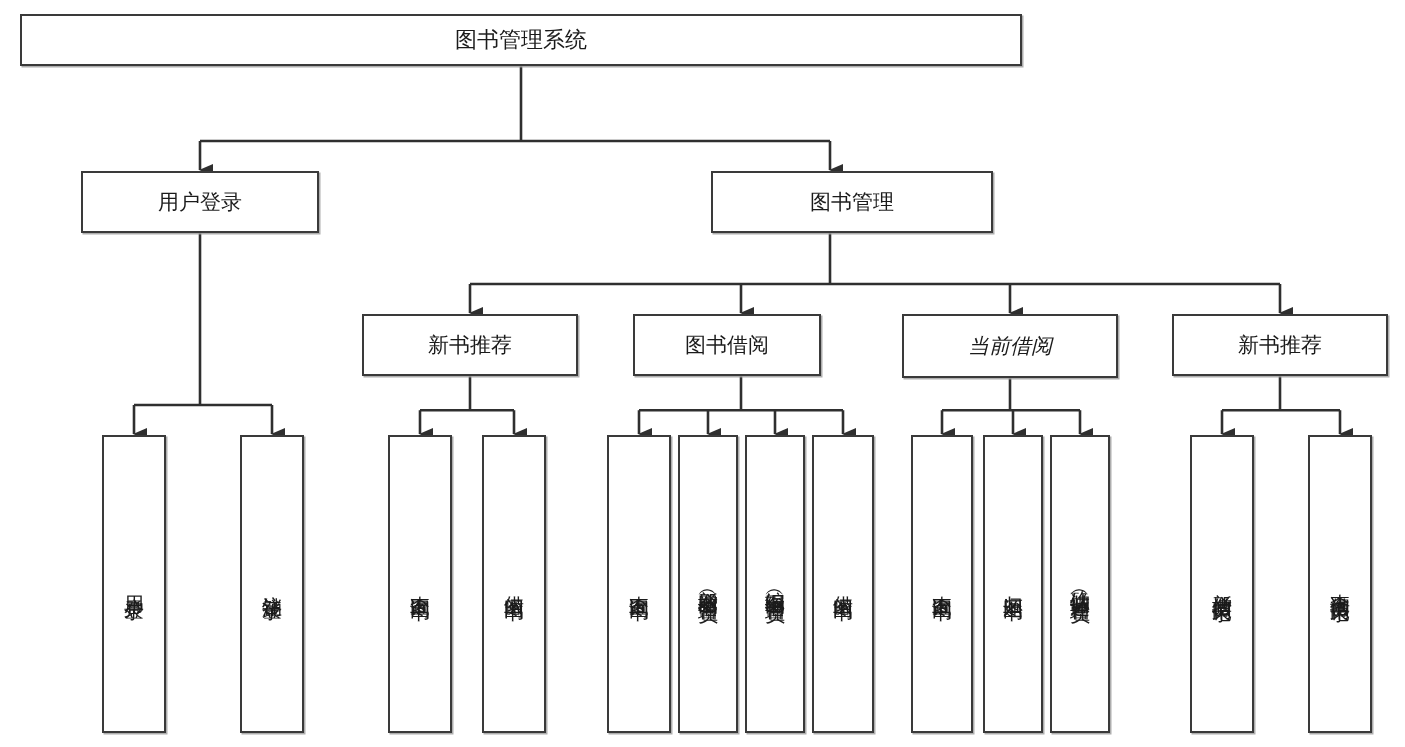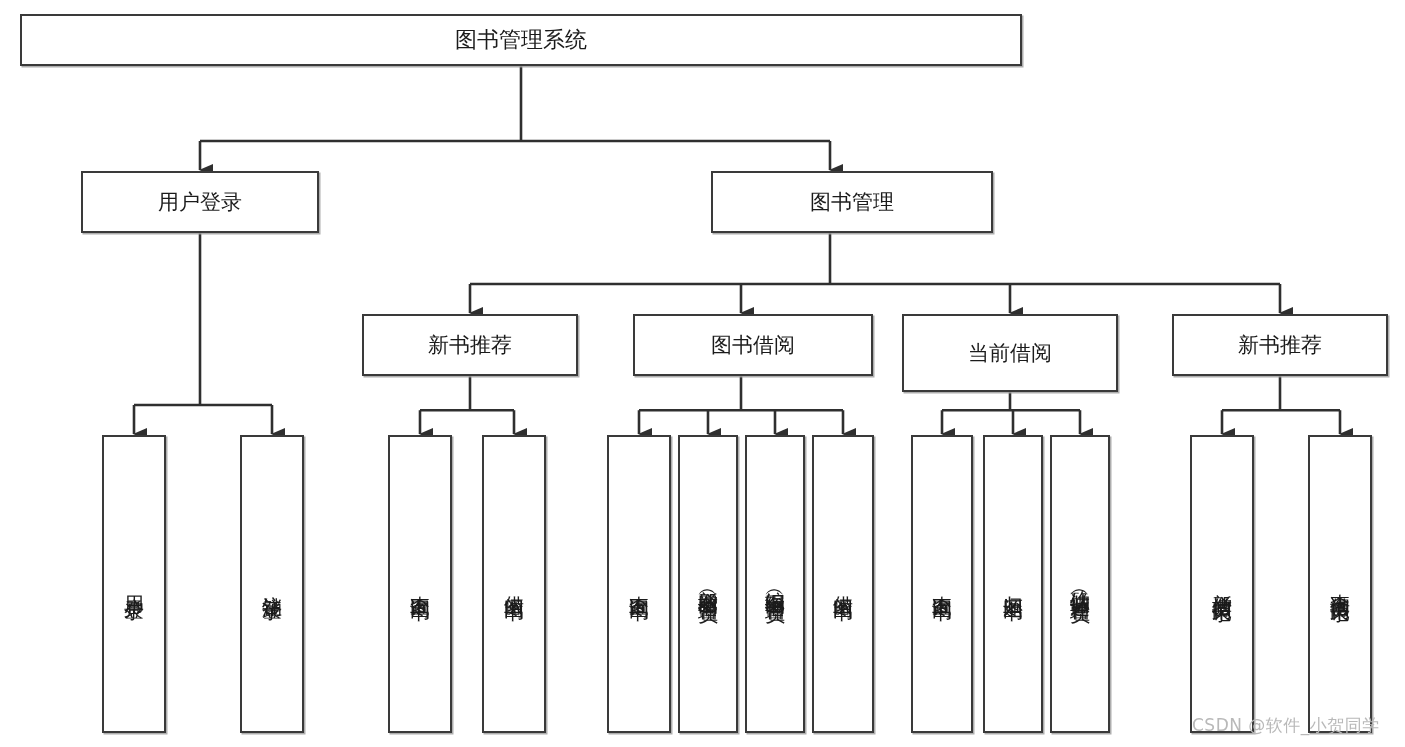--- a/index.html
+++ b/index.html
@@ -121,24 +121,24 @@
       </div>
       <div class="node horiz" style="left: 81px; top: 171px; width: 238px; height: 62px;">
         <span class="label">用户登录</span>
       </div>
       <div class="node horiz" style="left: 711px; top: 171px; width: 282px; height: 62px;">
         <span class="label">图书管理</span>
       </div>
       <div class="node horiz" style="left: 362px; top: 314px; width: 216px; height: 62px;">
         <span class="label">新书推荐</span>
       </div>
-      <div class="node horiz" style="left: 633px; top: 314px; width: 240px; height: 62px;">
+      <div class="node horiz" style="left: 633px; top: 314px; width: 188px; height: 62px;">
         <span class="label">图书借阅</span>
       </div>
-      <div class="node horiz" style="left: 902px; top: 314px; width: 216px; height: 78px;">
+      <div class="node horiz" style="left: 902px; top: 314px; width: 216px; height: 64px; font-style: italic;">
         <span class="label">当前借阅</span>
       </div>
       <div class="node horiz" style="left: 1172px; top: 314px; width: 216px; height: 62px;">
         <span class="label">新书推荐</span>
       </div>
       <div class="node vert" style="left: 102px; top: 435px; width: 64px; height: 298px;">
         <span class="label">用户登录</span>
       </div>
       <div class="node vert" style="left: 240px; top: 435px; width: 64px; height: 298px;">
         <span class="label">注销登录</span>
@@ -170,14 +170,13 @@
       <div class="node vert" style="left: 1050px; top: 435px; width: 60px; height: 298px;">
         <span class="label">确认归还（管理员）</span>
       </div>
       <div class="node vert" style="left: 1190px; top: 435px; width: 64px; height: 298px;">
         <span class="label">新增借阅记录</span>
       </div>
       <div class="node vert" style="left: 1308px; top: 435px; width: 64px; height: 298px;">
         <span class="label">查询借阅记录</span>
       </div>
     </div>
-  <div class="watermark" style="left: 1192px; top: 714px;">CSDN @软件_小贺同学</div>
 </div>
 
 </body></html>

